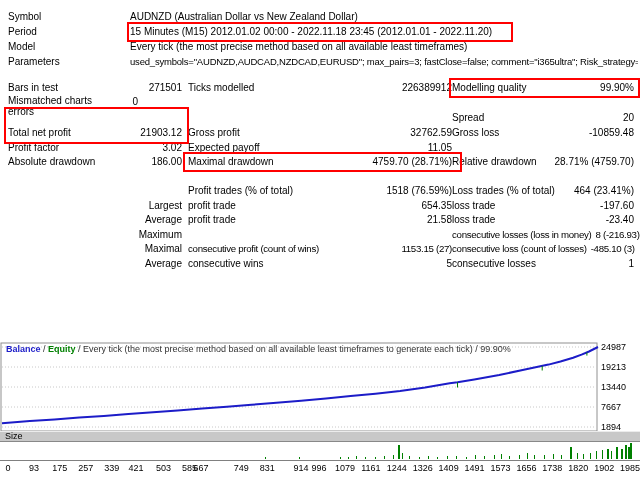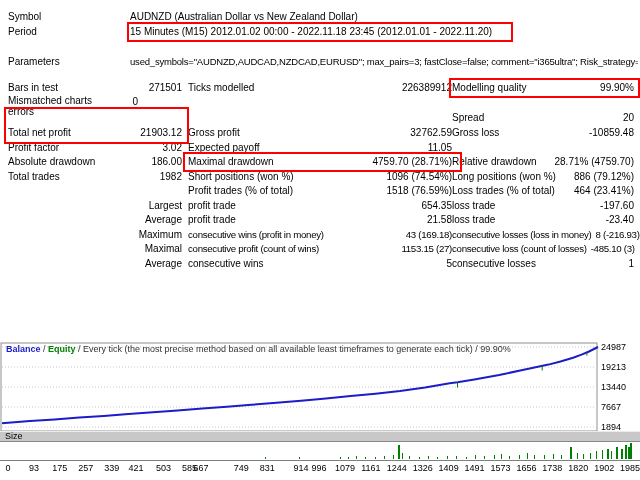--- a/index.html
+++ b/index.html
@@ -50,20 +50,24 @@
 <div id="report">
   <div id="report-rows">
       <div class="row wide" style="top: 10px;">
         <span class="lbl">Symbol</span>
         <span class="wideval">AUDNZD (Australian Dollar vs New Zealand Dollar)</span>
       </div>
       <div class="row wide" style="top: 25px;">
         <span class="lbl">Period</span>
         <span class="wideval">15 Minutes (M15) 2012.01.02 00:00 - 2022.11.18 23:45 (2012.01.01 - 2022.11.20)</span>
       </div>
+      <div class="row wide" style="top: 40px;">
+        <span class="lbl">Model</span>
+        <span class="wideval">Every tick (the most precise method based on all available least timeframes)</span>
+      </div>
       <div class="row wide" style="top: 55px;">
         <span class="lbl">Parameters</span>
         <span class="wideval small">used_symbols="AUDNZD,AUDCAD,NZDCAD,EURUSD"; max_pairs=3; fastClose=false; comment="i365ultra"; Risk_strategy=1; Lot=0.01;</span>
       </div>
       <div class="row normal" style="top: 81px;">
         <div class="grp g1">
           <span class="lbl">Bars in test</span>
           <span class="val">271501</span>
         </div>
         <div class="grp g2">
@@ -134,34 +138,20 @@
         </div>
         <div class="grp g2">
           <span class="lbl">Maximal drawdown</span>
           <span class="val">4759.70 (28.71%)</span>
         </div>
         <div class="grp g3">
           <span class="lbl">Relative drawdown</span>
           <span class="val">28.71% (4759.70)</span>
         </div>
       </div>
-      <div class="row normal" style="top: 170px;">
-        <div class="grp g1">
-          <span class="lbl">Total trades</span>
-          <span class="val">1982</span>
-        </div>
-        <div class="grp g2">
-          <span class="lbl">Short positions (won %)</span>
-          <span class="val">1096 (74.54%)</span>
-        </div>
-        <div class="grp g3">
-          <span class="lbl">Long positions (won %)</span>
-          <span class="val">886 (79.12%)</span>
-        </div>
-      </div>
       <div class="row normal" style="top: 184px;">
         <div class="grp g1">
           <span class="lbl"></span>
           <span class="val"></span>
         </div>
         <div class="grp g2">
           <span class="lbl">Profit trades (% of total)</span>
           <span class="val">1518 (76.59%)</span>
         </div>
         <div class="grp g3">
@@ -194,24 +184,20 @@
         </div>
         <div class="grp g3">
           <span class="lbl">loss trade</span>
           <span class="val">-23.40</span>
         </div>
       </div>
       <div class="row normal" style="top: 228px;">
         <div class="grp g1">
           <span class="lbl"></span>
           <span class="val">Maximum</span>
-        </div>
-        <div class="grp g2 tight">
-          <span class="lbl">consecutive wins (profit in money)</span>
-          <span class="val">43 (169.18)</span>
         </div>
         <div class="grp g3 tight">
           <span class="lbl">consecutive losses (loss in money)</span>
           <span class="val">8 (-216.93)</span>
         </div>
       </div>
       <div class="row normal" style="top: 242px;">
         <div class="grp g1">
           <span class="lbl"></span>
           <span class="val">Maximal</span>

